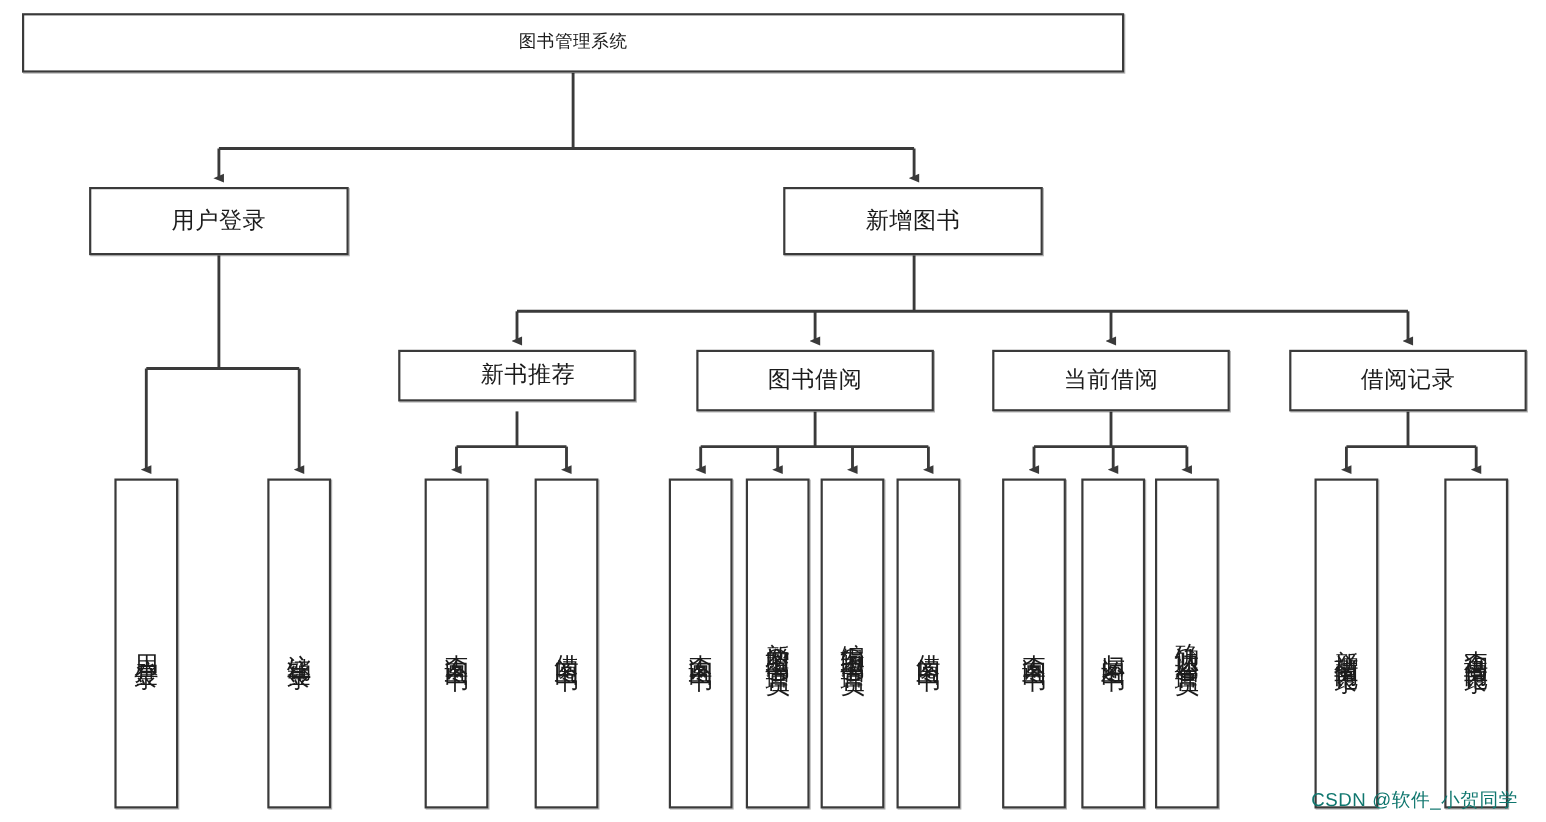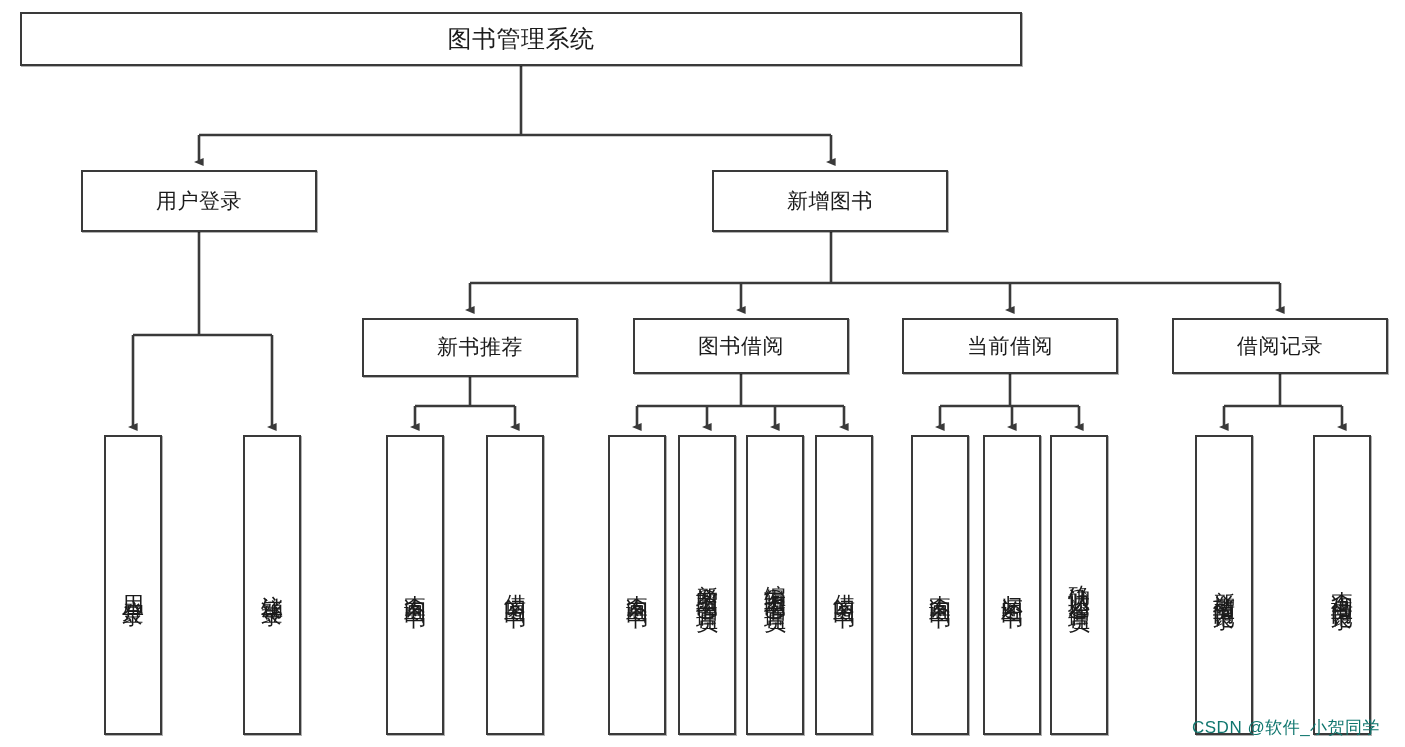--- a/index.html
+++ b/index.html
@@ -40,21 +40,21 @@
     color: #1b1b1b;
     letter-spacing: 0.5px;
     line-height: 1.15;
     text-align: center;
     white-space: nowrap;
   }
   .node.horizontal .node-label {
     font-size: 21px;
   }
   .node.root .node-label {
-    font-size: 24px;
+    font-size: 16px;
   }
   .node.vertical {
     align-items: center;
     justify-content: center;
   }
   .node.vertical .node-label {
     writing-mode: vertical-rl;
     text-orientation: upright;
     font-size: 22px;
     letter-spacing: 4px;
@@ -129,21 +129,21 @@
     <span class="node-label">图书管理系统</span>
   </div>
 
   <div class="node horizontal" style="left:81px; top:170px; width:236px; height:62px;">
     <span class="node-label">用户登录</span>
   </div>
   <div class="node horizontal" style="left:712px; top:170px; width:236px; height:62px;">
     <span class="node-label">新增图书</span>
   </div>
 
-  <div class="node horizontal" style="left:362px; top:318px; width:216px; height:59px;padding-left:20px;">
+  <div class="node horizontal" style="left:362px; top:318px; width:216px; height:47px;padding-left:20px;">
     <span class="node-label">新书推荐</span>
   </div>
   <div class="node horizontal" style="left:633px; top:318px; width:216px; height:56px;align-items:center;">
     <span class="node-label">图书借阅</span>
   </div>
   <div class="node horizontal" style="left:902px; top:318px; width:216px; height:56px;">
     <span class="node-label">当前借阅</span>
   </div>
   <div class="node horizontal" style="left:1172px; top:318px; width:216px; height:56px;">
     <span class="node-label">借阅记录</span>

